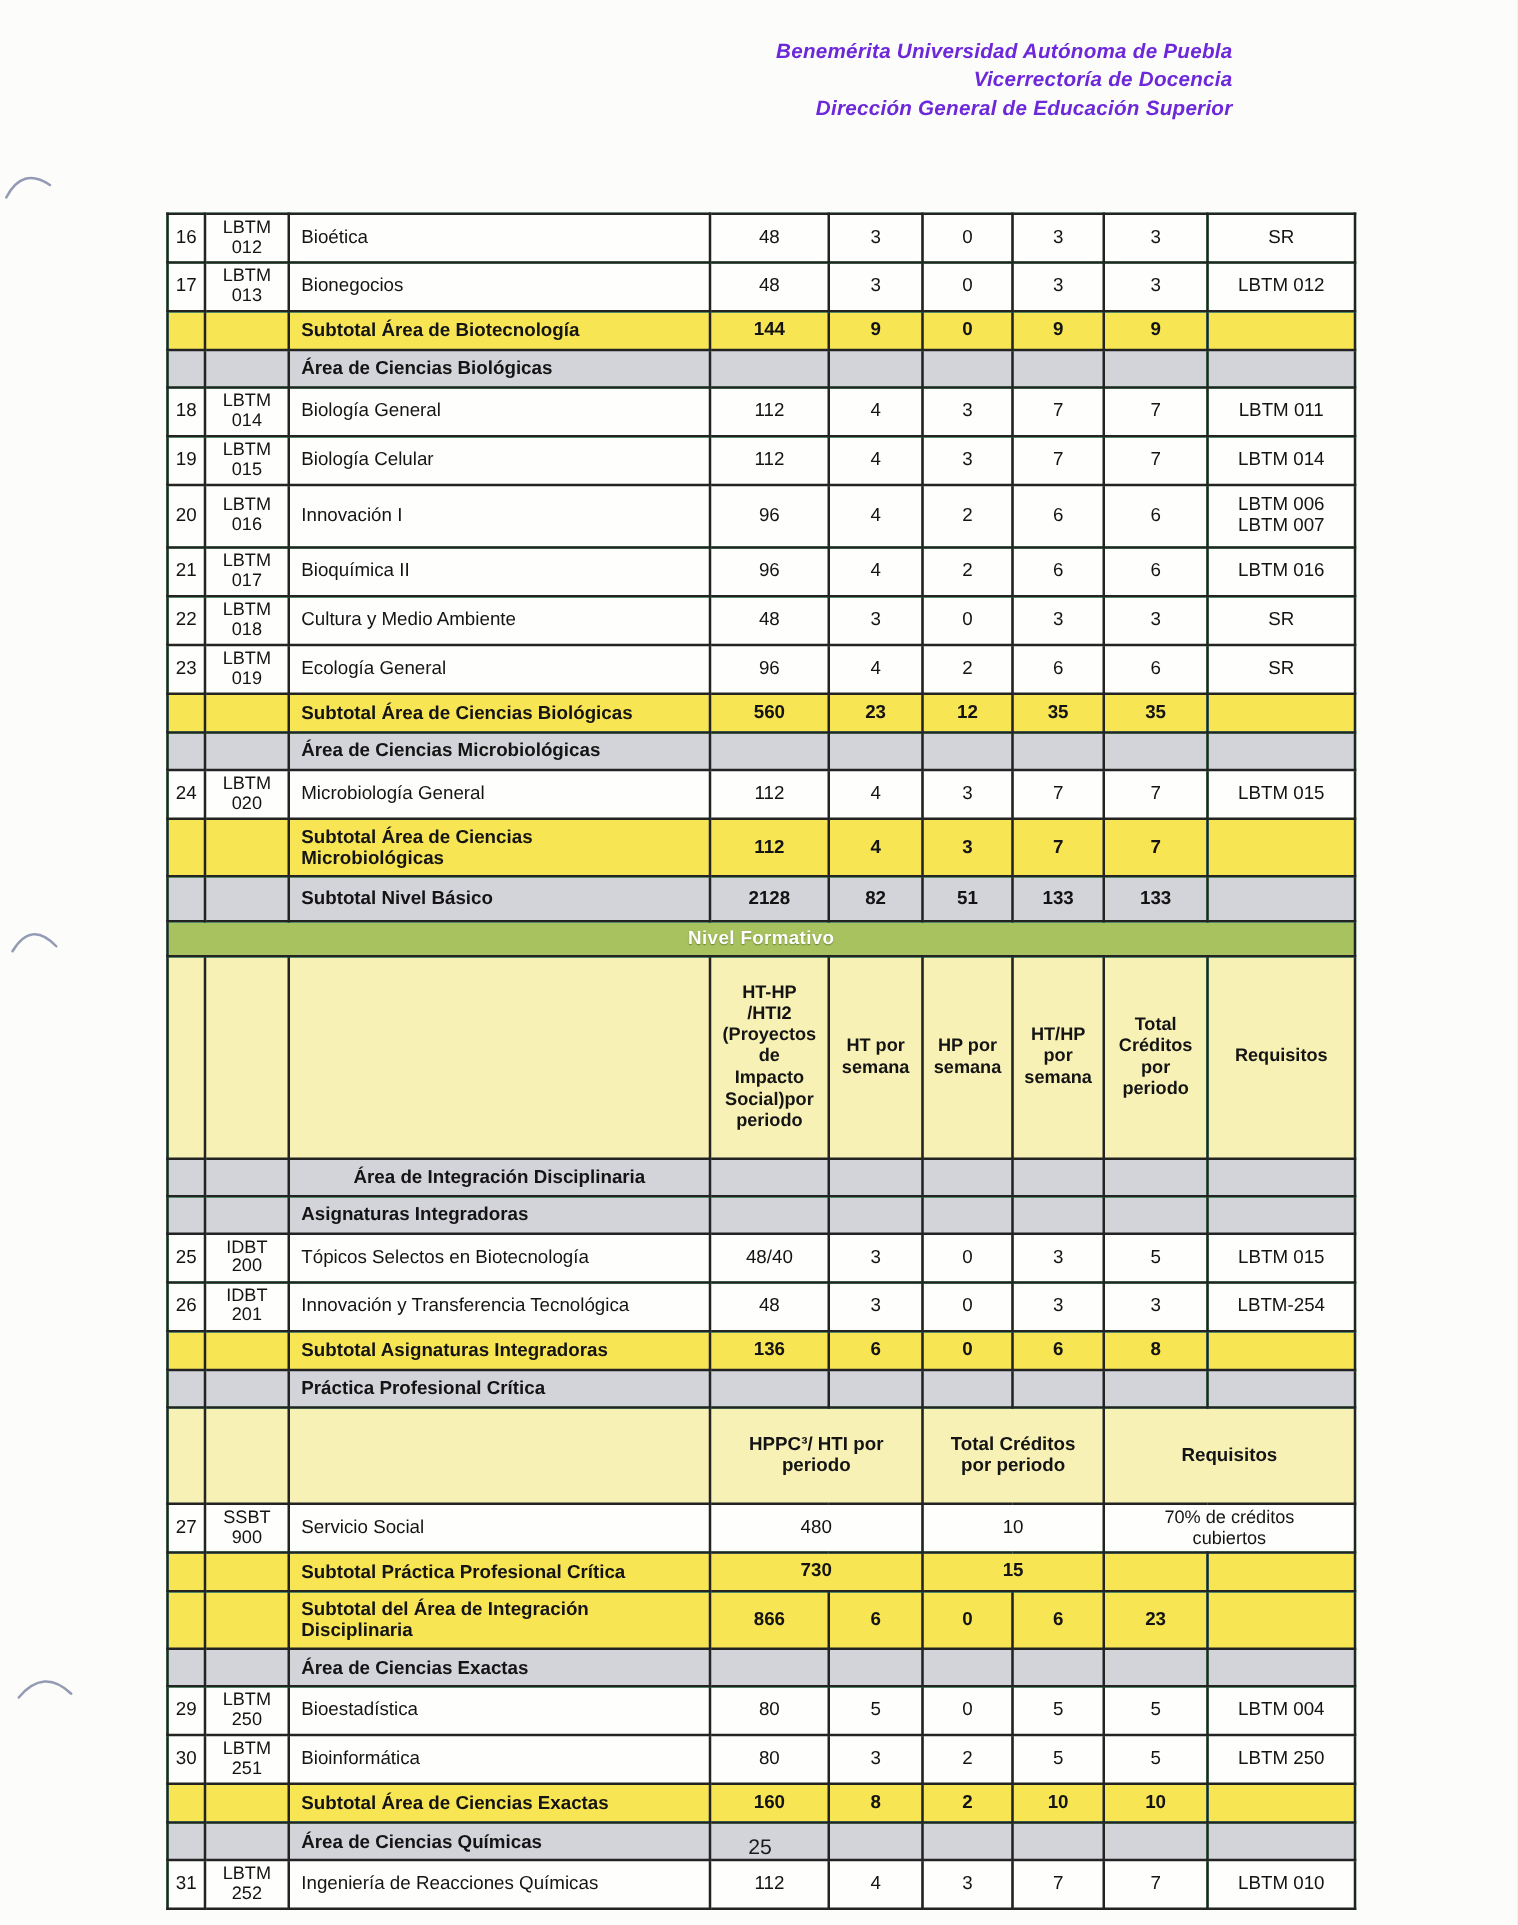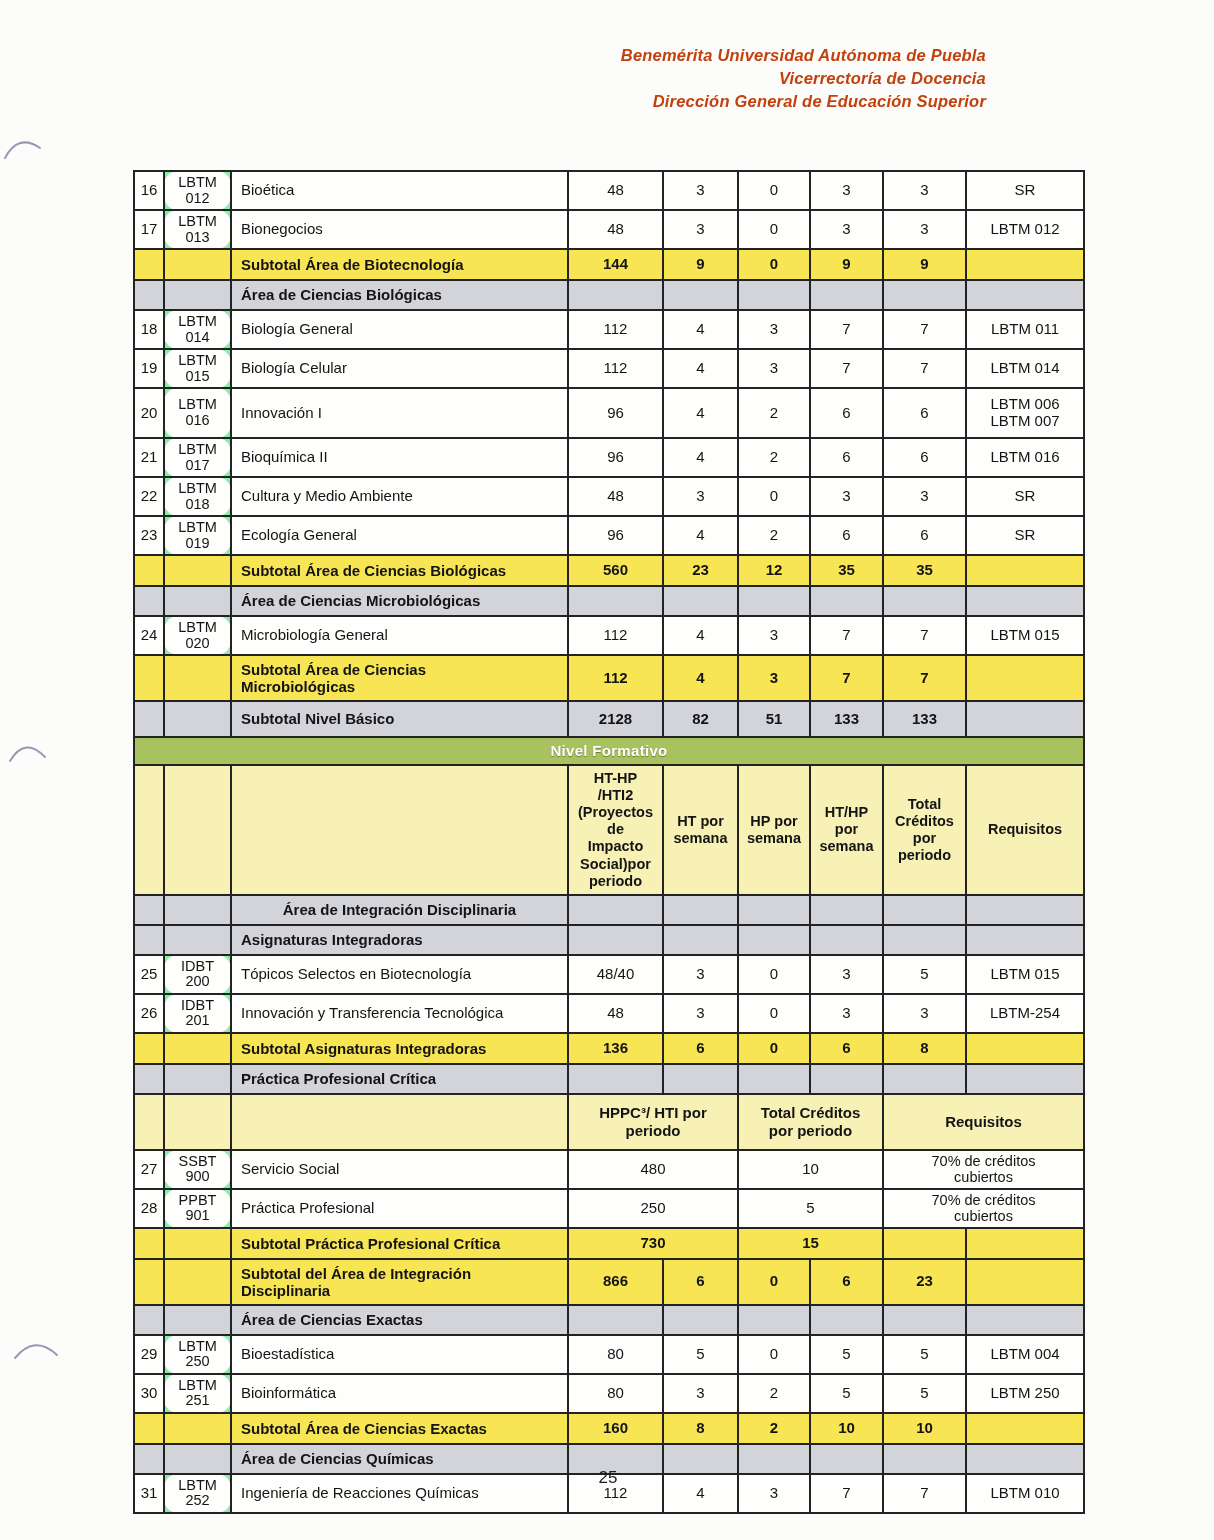--- a/index.html
+++ b/index.html
@@ -7,56 +7,56 @@
   body {
     width:1214px; height:1540px;
     font-family:"Liberation Sans", sans-serif;
     color:#141414;
   }
   .page {
     position:relative; width:1214px; height:1540px;
     background:#fcfcfa; overflow:hidden;
   }
   .letterhead {
-    position:absolute; top:44px; right:228px;
+    position:absolute; top:30px; right:228px;
     text-align:right; font-style:italic; font-weight:bold;
-    font-size:16.5px; line-height:1.4; color:#c2410c;
+    font-size:16.5px; line-height:1.4; color:#6d28d9;
     letter-spacing:.2px;
   }
   .artifacts { position:absolute; left:0; top:0; pointer-events:none; }
   table.curriculum {
     position:absolute; left:133px; top:170px; width:950px;
     border-collapse:collapse; table-layout:fixed;
     background:#86efac;
   }
   td {
     border:2px solid #232323;
     font-size:15px; text-align:center; vertical-align:middle;
     padding:2px 3px; white-space:pre-line; line-height:1.12;
     overflow:hidden;
   }
   td.name, td.label { text-align:left; padding-left:9px;margin-top:44px; }
   td.label { font-weight:bold; line-height:1.15; }
   td.label.center { text-align:center; padding-left:3px; }
-  td.code { font-size:14.5px; line-height:1.08;border-radius:14px; }
+  td.code { font-size:14.5px; line-height:1.08; }
   td.b { font-weight:bold; }
   .r-course td { height:39px; background:#fefefc; }
   .r-course.tall td { height:50px; }
   .r-subtotal td { height:31px; background:var(--yellow); }
   .r-subtotal.tall td { height:46px; }
   .r-subtotal-gray td { height:36px; background:var(--gray); }
   .r-area td { height:30px; background:var(--gray); }
   .r-banner td {
     height:28px; background:var(--green);
     color:#ffffff; font-weight:bold; font-size:15px; letter-spacing:.3px;
     text-shadow:0 1px 1px rgba(95,115,45,.85);
   }
   .r-header td {
     height:118px; background:var(--cream);
-    font-weight:bold; font-size:14.5px; line-height:1.18; padding:4px 2px;
+    font-weight:bold; font-size:14.5px; line-height:1.18; padding:20px 2px;
   }
   .r-header.hp td { height:56px; font-size:15px; }
   td.req-sm { font-size:14.5px; }
   .pagenum {
     position:absolute; left:133px; top:1468px; width:950px;
     text-align:center; font-size:17px; color:#1b1b1b;
   }
 </style>
 </head>
 <body>
@@ -372,30 +372,20 @@
         <tr class="r-course">
           <td class="num">27</td>
           <td class="code">SSBT
 900</td>
           <td class="name">Servicio Social</td>
           <td class="val" colspan="2">480</td>
           <td class="val" colspan="2">10</td>
           <td class="req req-sm" colspan="2">70% de créditos
 cubiertos</td>
         </tr>
-        <tr class="r-course">
-          <td class="num">28</td>
-          <td class="code">PPBT
-901</td>
-          <td class="name">Práctica Profesional</td>
-          <td class="val" colspan="2">250</td>
-          <td class="val" colspan="2">5</td>
-          <td class="req req-sm" colspan="2">70% de créditos
-cubiertos</td>
-        </tr>
         <tr class="r-subtotal">
           <td></td>
           <td></td>
           <td class="label">Subtotal Práctica Profesional Crítica</td>
           <td class="val b" colspan="2">730</td>
           <td class="val b" colspan="2">15</td>
           <td></td>
           <td></td>
         </tr>
         <tr class="r-subtotal tall">

